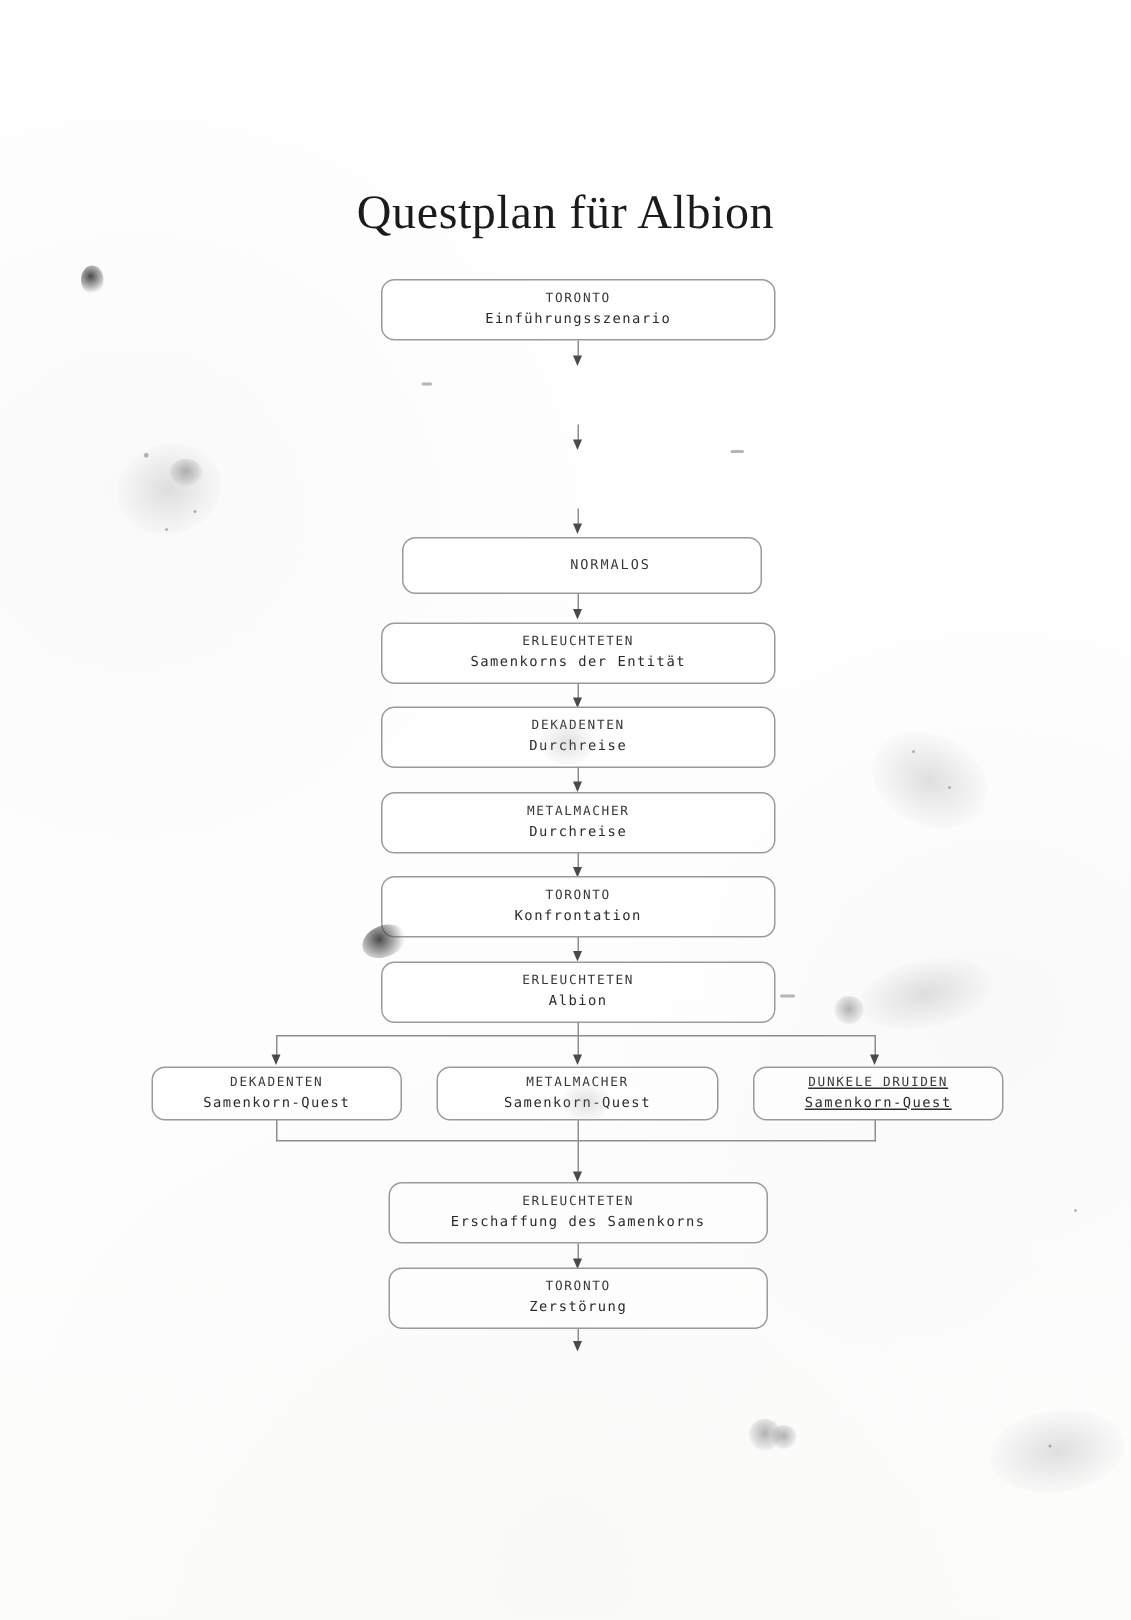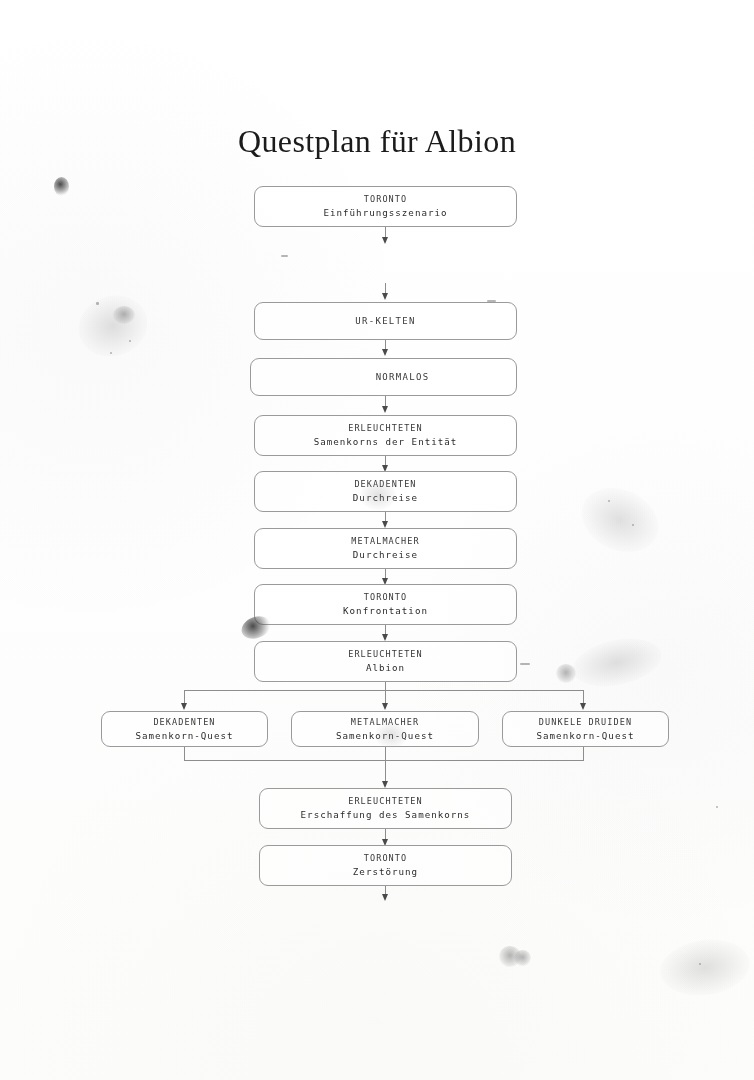--- a/index.html
+++ b/index.html
@@ -177,25 +177,22 @@
 
   <div class="vline" style="left:385px; top:886px; height:12px;"></div>
   <div class="arrowhead" style="left:381.5px; top:894px;"></div>
 
   <div class="node" style="left:254px; top:186px; width:263px; height:41px;">
     <div class="t1">TORONTO</div>
     <div class="t2">Einführungsszenario</div>
   </div>
 
 
-  <div class="node single" style="left:254px; top:302px; width:263px; height:38px;">
-    <div class="t1">UR-KELTEN</div>
-  </div>
-
-  <div class="node single" style="left:250px; top:358px; width:267px; height:38px;padding-left:38px;">
+
+  <div class="node single" style="left:268px; top:358px; width:240px; height:38px;padding-left:38px;">
     <div class="t1">NORMALOS</div>
   </div>
 
   <div class="node" style="left:254px; top:415px; width:263px; height:41px;">
     <div class="t1">ERLEUCHTETEN</div>
     <div class="t2">Samenkorns der Entität</div>
   </div>
 
   <div class="node" style="left:254px; top:471px; width:263px; height:41px;">
     <div class="t1">DEKADENTEN</div>
@@ -220,21 +217,21 @@
   <div class="node" style="left:101px; top:711px; width:167px; height:36px;">
     <div class="t1">DEKADENTEN</div>
     <div class="t2">Samenkorn-Quest</div>
   </div>
 
   <div class="node" style="left:291px; top:711px; width:188px; height:36px;">
     <div class="t1">METALMACHER</div>
     <div class="t2">Samenkorn-Quest</div>
   </div>
 
-  <div class="node" style="left:502px; top:711px; width:167px; height:36px;">
+  <div class="node" style="left:502px; top:711px; width:167px; height:36px;text-decoration:underline;">
     <div class="t1">DUNKELE DRUIDEN</div>
     <div class="t2">Samenkorn-Quest</div>
   </div>
 
   <div class="node" style="left:259px; top:788px; width:253px; height:41px;">
     <div class="t1">ERLEUCHTETEN</div>
     <div class="t2">Erschaffung des Samenkorns</div>
   </div>
 
   <div class="node" style="left:259px; top:845px; width:253px; height:41px;">

